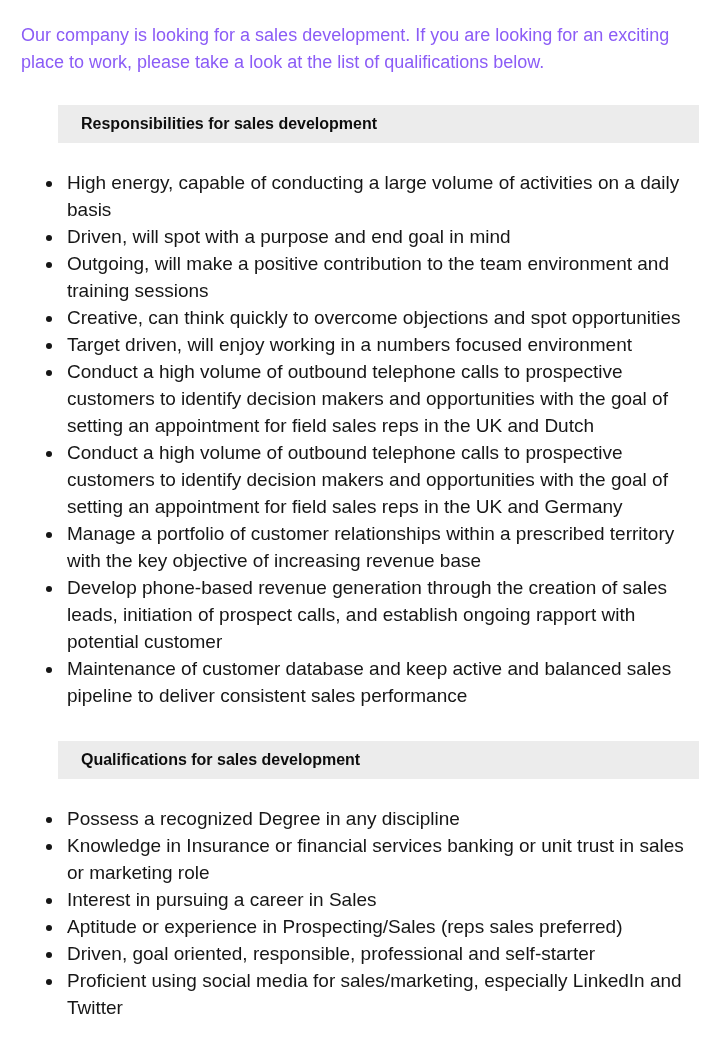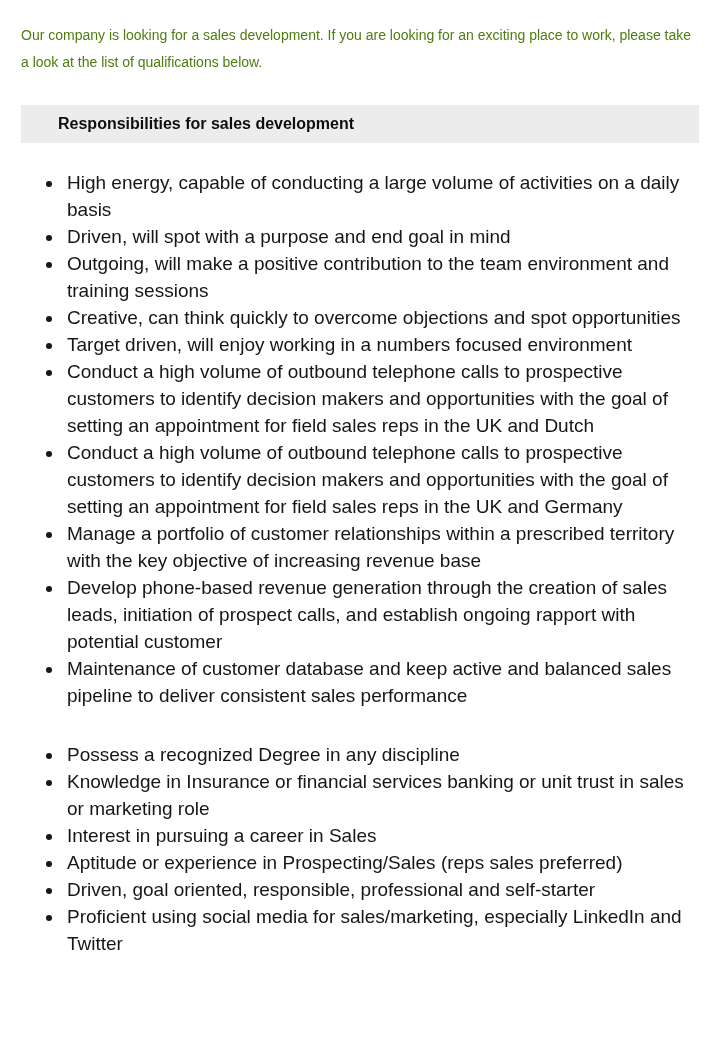--- a/index.html
+++ b/index.html
@@ -20,32 +20,33 @@
     padding: 7px 0 0 0;
     text-align: center;
     font-size: 28px;
     line-height: 1.2;
     font-weight: 800;
     letter-spacing: -0.2px;
     color: #0c0c0c;
   }
   .intro {
     margin: 22px 0 0 0;
-    font-size: 14px;
+    font-size: 18px;
     line-height: 27px;
-    color: #4d7c0f;
+    color: #8b5cf6;
   }
   .section { margin-top: 29px; }
   .section-header {
     background: #ececec;
     font-size: 16px;
     font-weight: 700;
     color: #0e0e0e;
-    padding: 10px 19px 11px 37px;
+    padding: 10px 19px 11px 23px;
     line-height: 17px;
+    margin-left: 37px;
   }
   ul.bullet-list {
     margin: 26px 0 0 0;
     padding: 0 0 0 43px;
     list-style: disc outside;
   }
   ul.bullet-list li {
     font-size: 19px;
     line-height: 27px;
     color: #161616;
@@ -72,20 +73,21 @@
         <li>Target driven, will enjoy working in a numbers focused environment</li>
         <li>Conduct a high volume of outbound telephone calls to prospective customers to identify decision makers and opportunities with the goal of setting an appointment for field sales reps in the UK and Dutch</li>
         <li>Conduct a high volume of outbound telephone calls to prospective customers to identify decision makers and opportunities with the goal of setting an appointment for field sales reps in the UK and Germany</li>
         <li>Manage a portfolio of customer relationships within a prescribed territory with the key objective of increasing revenue base</li>
         <li>Develop phone-based revenue generation through the creation of sales leads, initiation of prospect calls, and establish ongoing rapport with potential customer</li>
         <li>Maintenance of customer database and keep active and balanced sales pipeline to deliver consistent sales performance</li>
       </ul>
   </section>
 
   <section class="section">
+    <div class="section-header">Qualifications for sales development</div>
     <ul class="bullet-list">
         <li>Possess a recognized Degree in any discipline</li>
         <li>Knowledge in Insurance or financial services banking or unit trust in sales or marketing role</li>
         <li>Interest in pursuing a career in Sales</li>
         <li>Aptitude or experience in Prospecting/Sales (reps sales preferred)</li>
         <li>Driven, goal oriented, responsible, professional and self-starter</li>
         <li>Proficient using social media for sales/marketing, especially LinkedIn and Twitter</li>
       </ul>
   </section>
 

